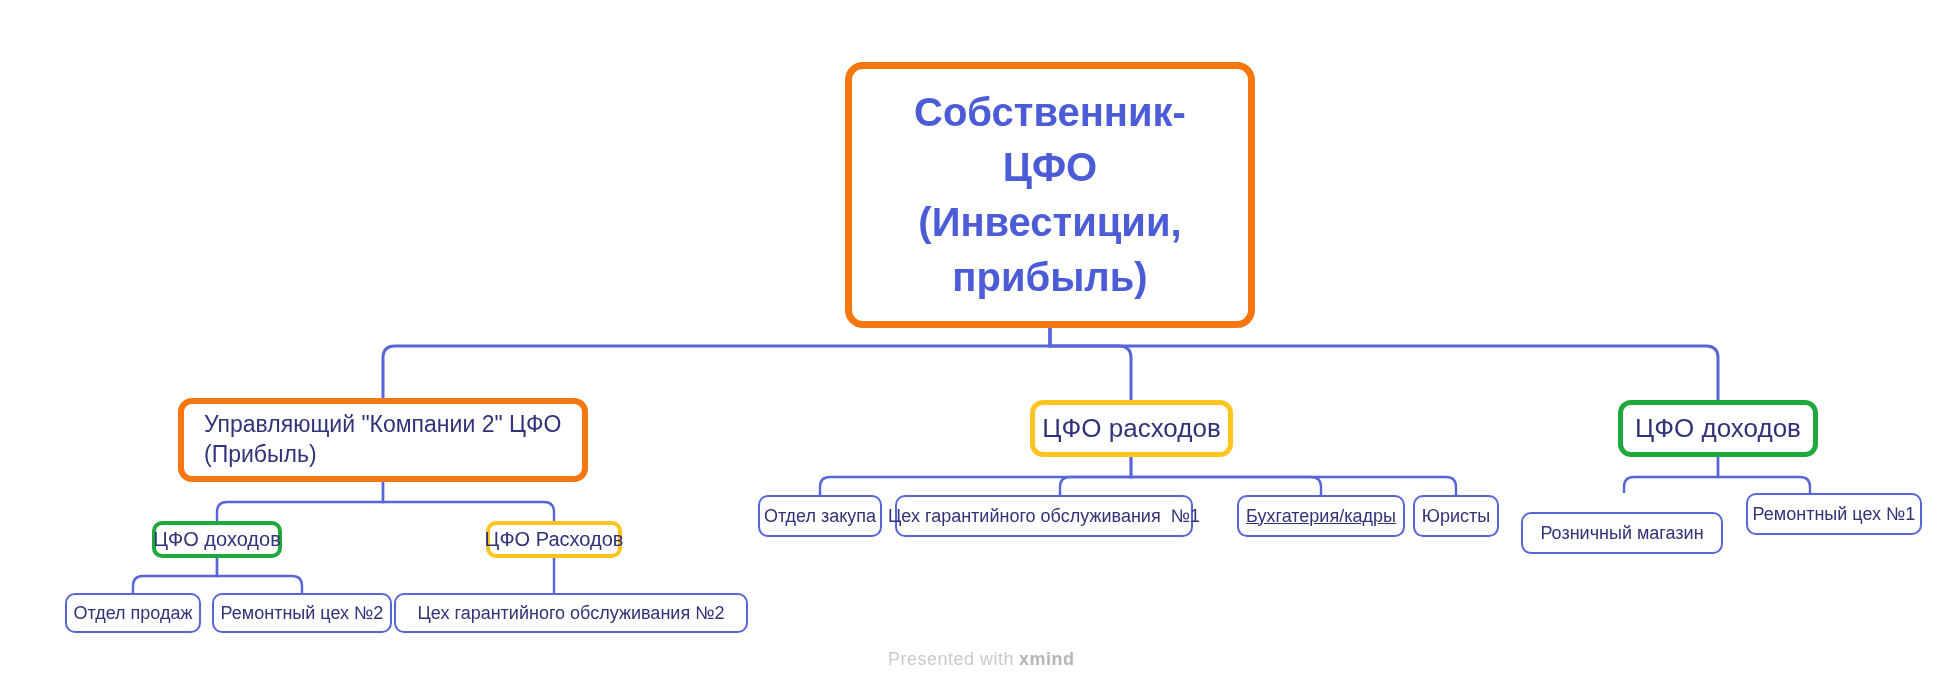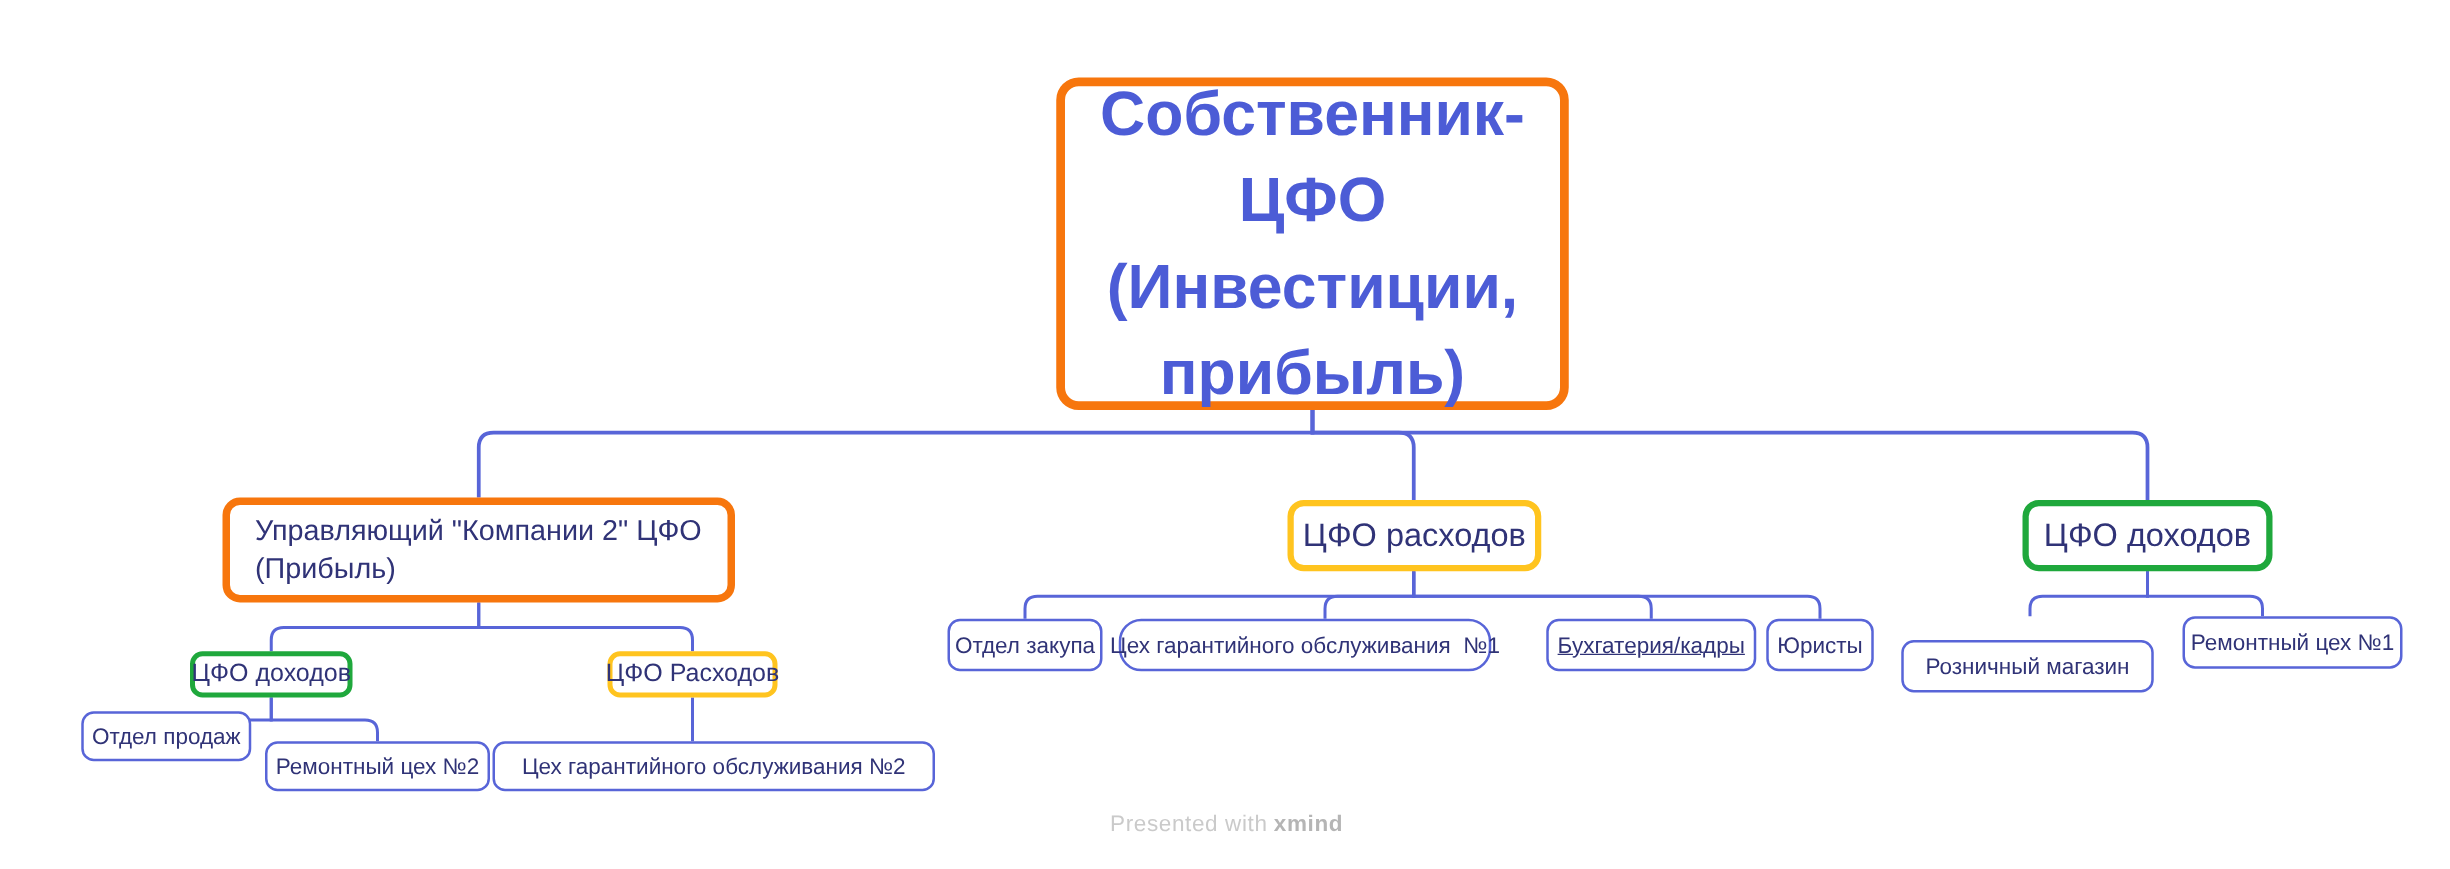--- a/index.html
+++ b/index.html
@@ -27,21 +27,21 @@
     border-style: solid;
     display: flex;
     align-items: center;
     justify-content: center;
     color: var(--node-text, #303377);
     text-align: center;
   }
   .node-root {
     border-width: 7px;
     border-radius: 18px;
-    font-size: 50px;
+    font-size: 40px;
     font-weight: bold;
     line-height: 1.38;
     color: var(--root-text, #4c5cd6);
     padding: 0 40px;
   }
   .node-l2 {
     border-width: 6px;
     border-radius: 14px;
     font-size: 23px;
     line-height: 1.3;
@@ -112,29 +112,29 @@
   <div class="node node-l2" style="left: 178px; top: 398px; width: 410px; height: 84px; border-color: rgb(247, 118, 13);">Управляющий "Компании 2" ЦФО (Прибыль)</div>
 
   <div class="node node-l2c" style="left: 1030px; top: 400px; width: 203px; height: 57px; border-color: rgb(255, 196, 31);">ЦФО расходов</div>
 
   <div class="node node-l2c" style="left: 1618px; top: 400px; width: 200px; height: 57px; border-color: rgb(31, 168, 60);">ЦФО доходов</div>
 
   <div class="node node-sub" style="left: 152px; top: 521px; width: 130px; height: 37px; border-color: rgb(31, 168, 60);">ЦФО доходов</div>
 
   <div class="node node-sub" style="left: 486px; top: 521px; width: 136px; height: 37px; border-color: rgb(255, 196, 31);">ЦФО Расходов</div>
 
-  <div class="node leaf" style="left: 65px; top: 569px; width: 136px; height: 40px; border-color: rgb(88, 101, 216);">Отдел продаж</div>
+  <div class="node leaf" style="left: 65px; top: 593px; width: 136px; height: 40px; border-color: rgb(88, 101, 216);">Отдел продаж</div>
 
   <div class="node leaf" style="left: 212px; top: 593px; width: 180px; height: 40px; border-color: rgb(88, 101, 216);">Ремонтный цех №2</div>
 
   <div class="node leaf" style="left: 394px; top: 593px; width: 354px; height: 40px; border-color: rgb(88, 101, 216);">Цех гарантийного обслуживания №2</div>
 
   <div class="node leaf" style="left: 758px; top: 495px; width: 124px; height: 42px; border-color: rgb(88, 101, 216);">Отдел закупа</div>
 
-  <div class="node leaf" style="left: 895px; top: 495px; width: 298px; height: 42px; border-color: rgb(88, 101, 216); border-radius: 18px;">Цех гарантийного обслуживания  №1</div>
+  <div class="node leaf" style="left: 895px; top: 495px; width: 298px; height: 42px; border-color: rgb(88, 101, 216);">Цех гарантийного обслуживания  №1</div>
 
   <div class="node leaf" style="left: 1237px; top: 495px; width: 168px; height: 42px; border-color: rgb(88, 101, 216); text-decoration: underline;">Бухгатерия/кадры</div>
 
   <div class="node leaf" style="left: 1413px; top: 495px; width: 86px; height: 42px; border-color: rgb(88, 101, 216);">Юристы</div>
 
   <div class="node leaf" style="left: 1521px; top: 493px; width: 202px; height: 42px; border-color: rgb(88, 101, 216); margin-top: 19px;">Розничный магазин</div>
 
   <div class="node leaf" style="left: 1722px; top: 493px; width: 176px; height: 42px; border-color: rgb(88, 101, 216); margin-left: 24px;">Ремонтный цех №1</div>
 
   <div class="watermark">

